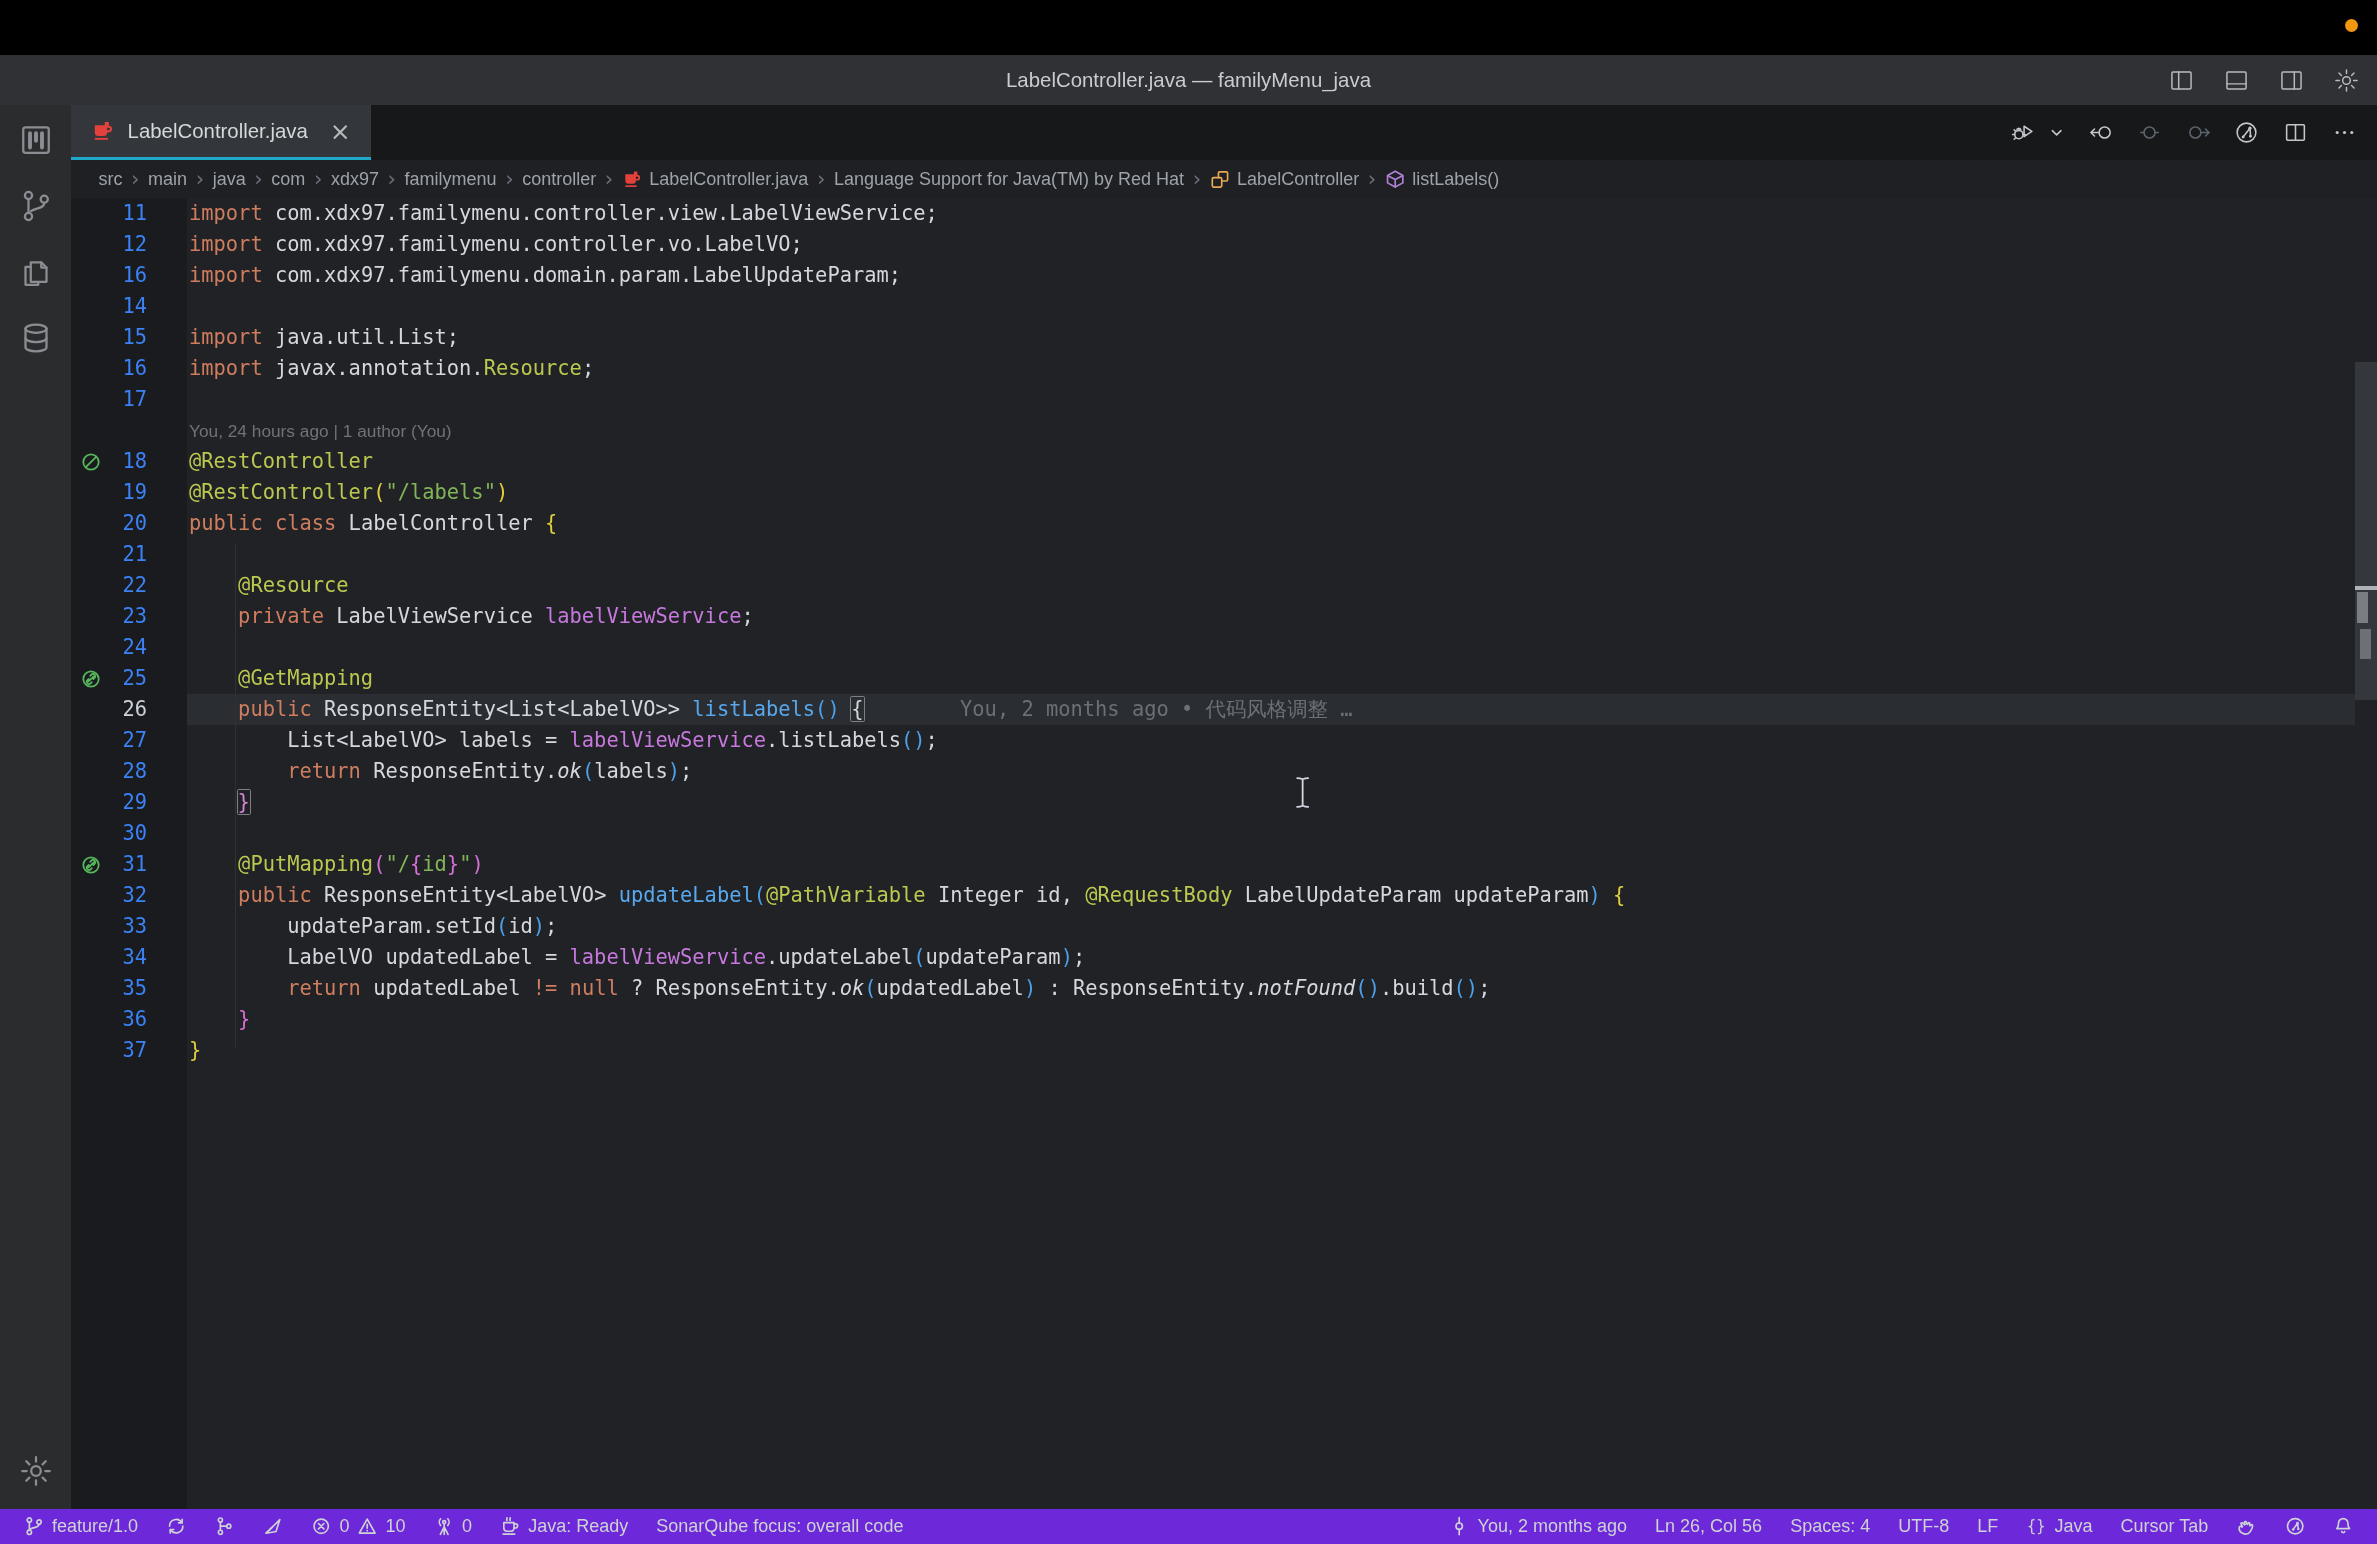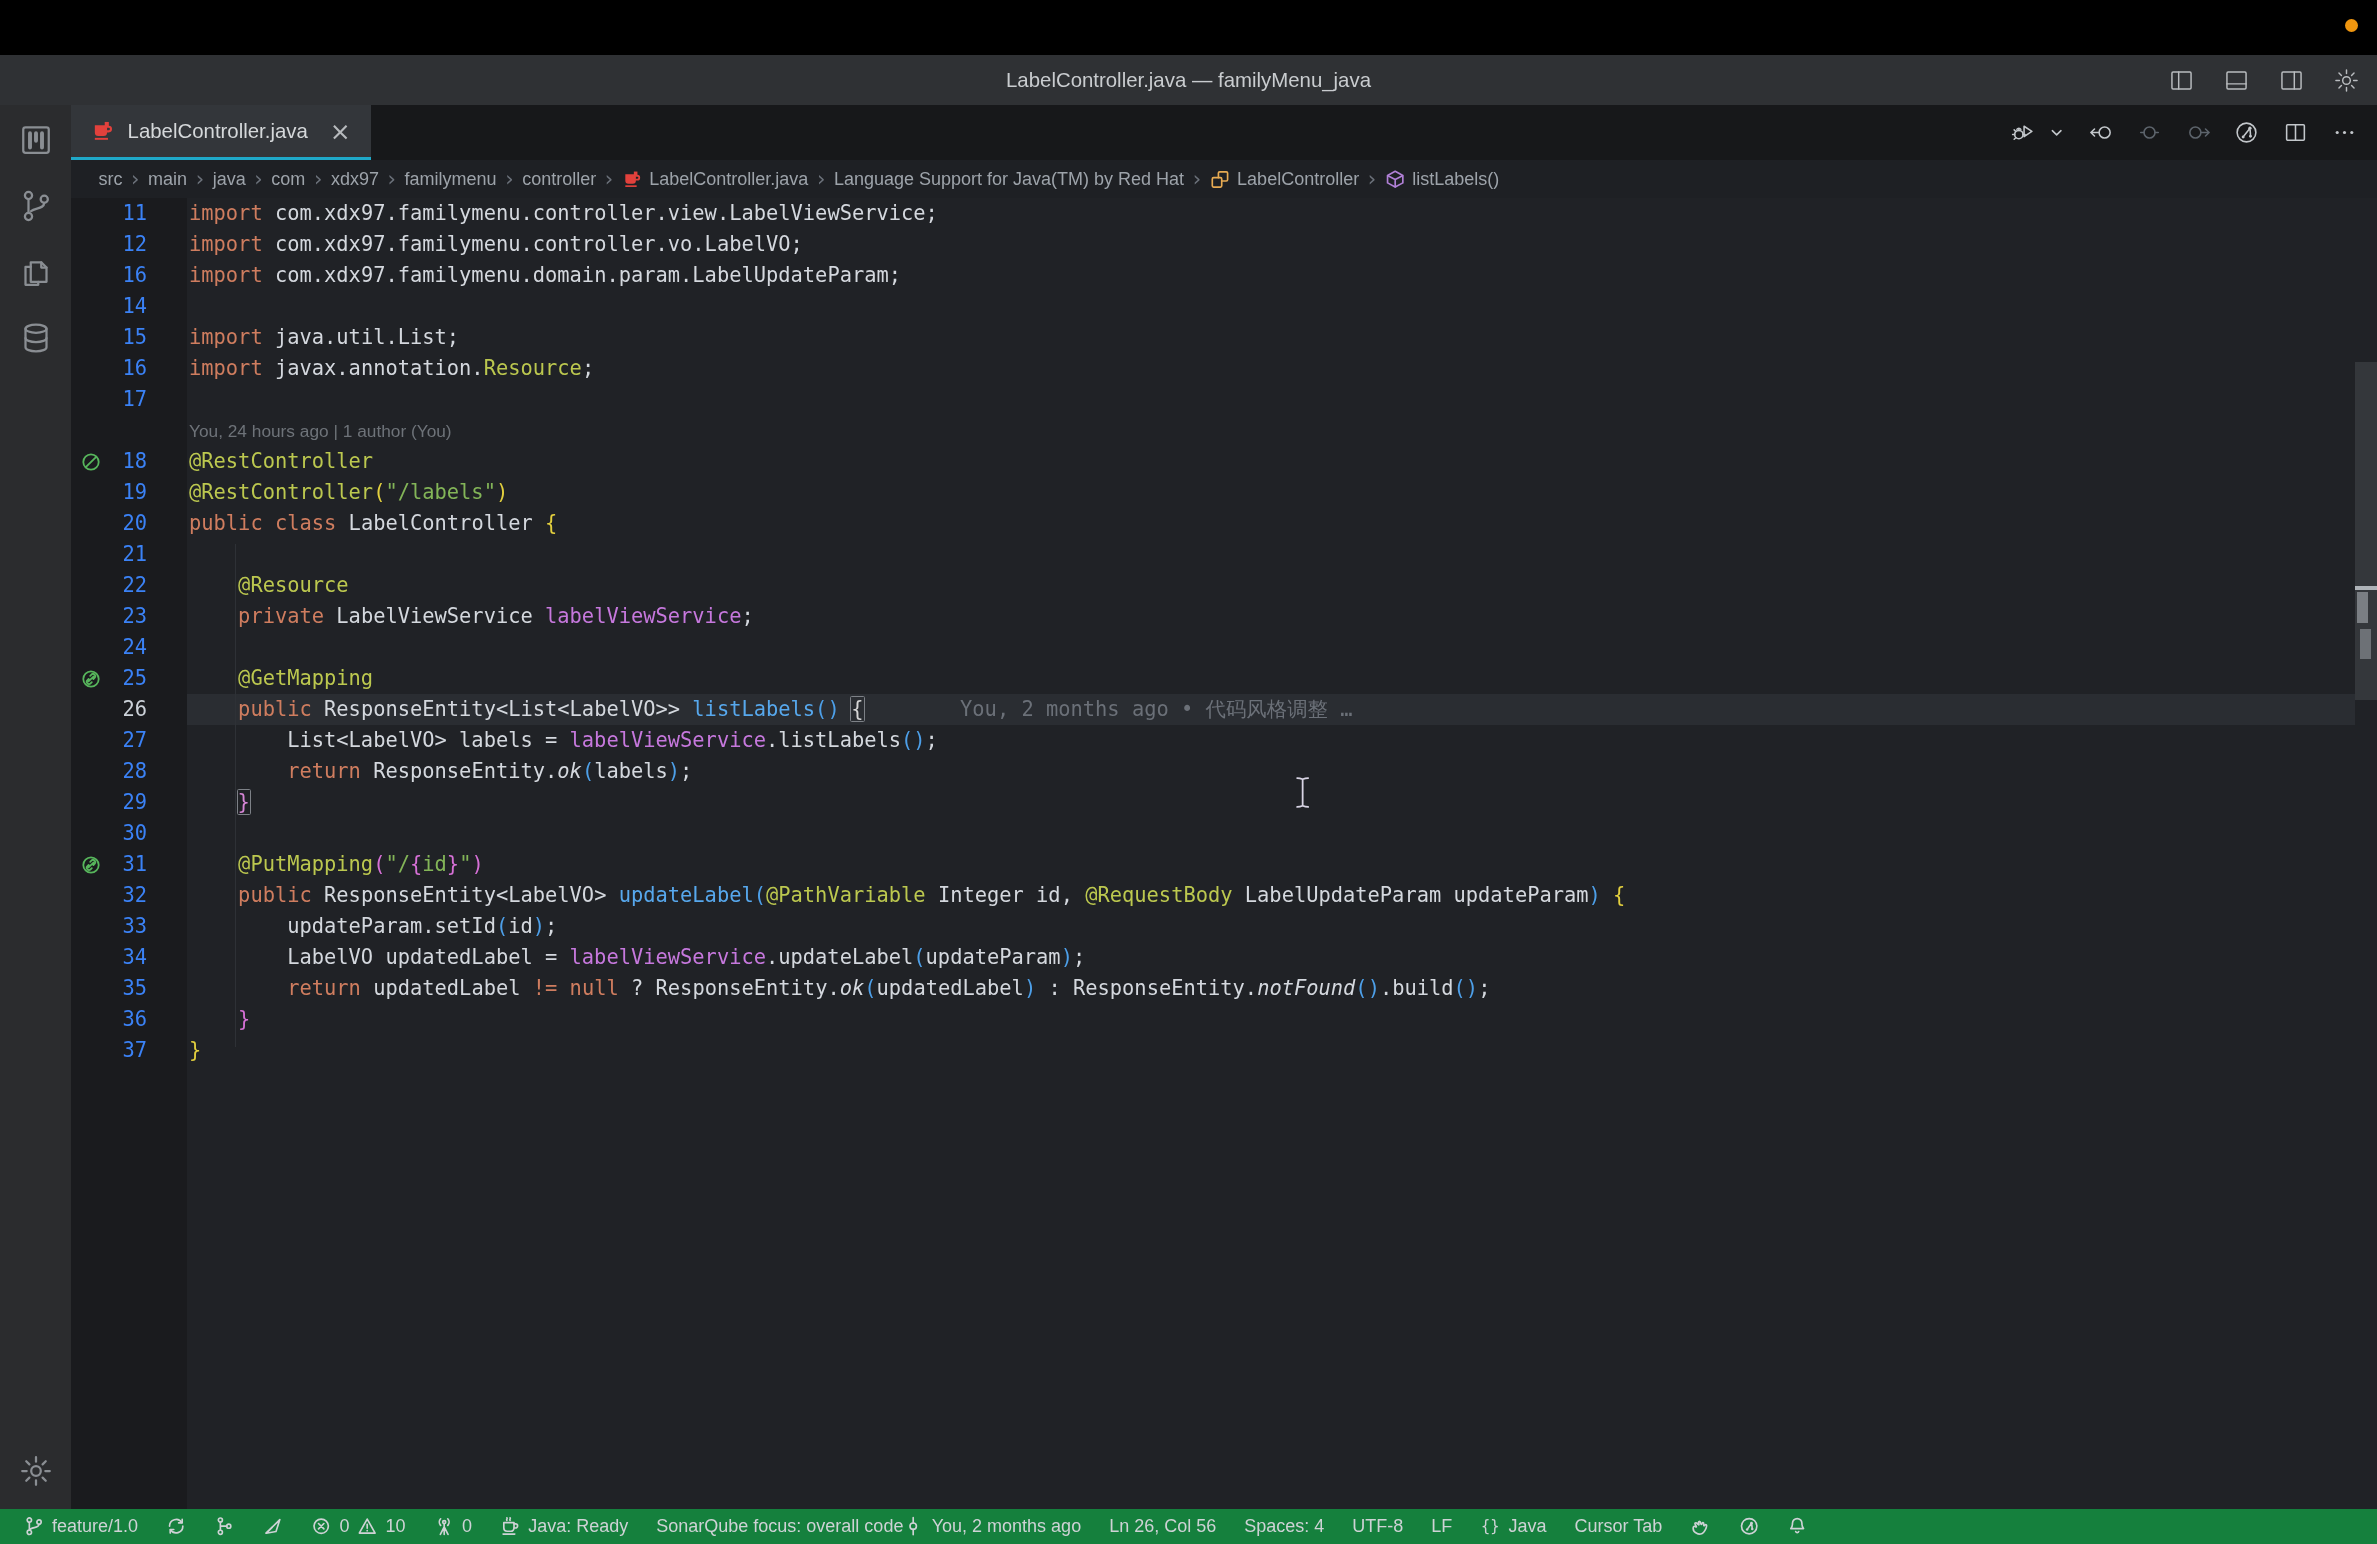--- a/index.html
+++ b/index.html
@@ -78,22 +78,22 @@
   .lens { font-family:"Liberation Sans", sans-serif; font-size:17.3px; color:var(--c-lens,#6e7379); }
   .blame { color: var(--c-blame,#6b7078); margin-left:97px; }
 
   .sb-thumb { position:absolute; right:0; top:164px; height:338px; width:22px; background:#34373b; }
   .marker-cursor { position:absolute; right:0; top:388px; height:3.9px; width:22px; background:#aeb3b8; }
   .marker-a { position:absolute; right:9.4px; top:394px; height:31px; width:11px; background:#7a7e83; }
   .marker-b { position:absolute; right:6.3px; top:431px; height:30px; width:11px; background:#6d7176; }
   .ibeam { position:absolute; left:1223px; top:578px; width:17.3px; height:33px; color:#d8d4e4; }
 
   
-  .statusbar { position:absolute; left:0; right:0; bottom:0; height:35px; background:#15803d;
-    display:flex; align-items:center; padding:0 23.6px;
+  .statusbar { position:absolute; left:0; right:0; bottom:0; height:35px; background:#6d28d9;
+    display:flex; align-items:center; justify-content:space-between; padding:0 23.6px;
     color:#ced2d5; font-size:18px; }
   .sb-group { display:flex; align-items:center; gap:28px; }
   .sb-item { display:flex; align-items:center; gap:7.9px; white-space:nowrap; }
   .sb-icon { width:20.4px; height:20.4px; display:inline-block; }
 </style>
 </head>
 <body>
 
 <div>
   <div class="menubar">

